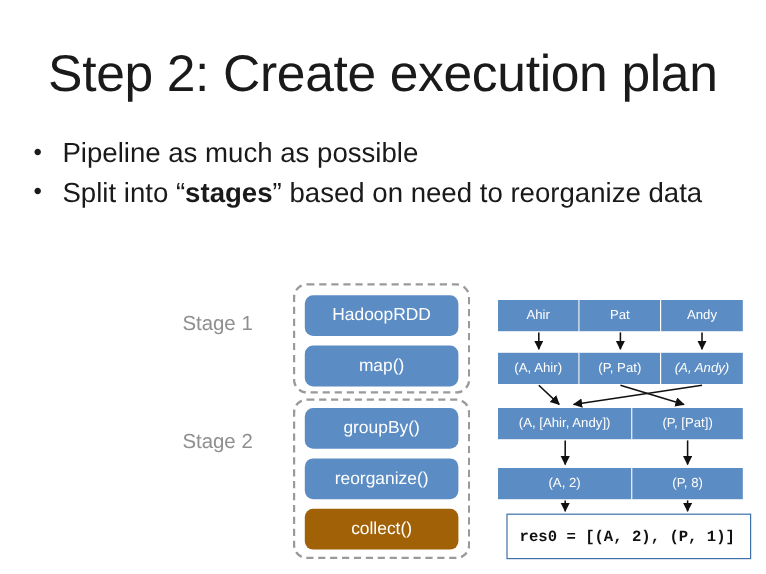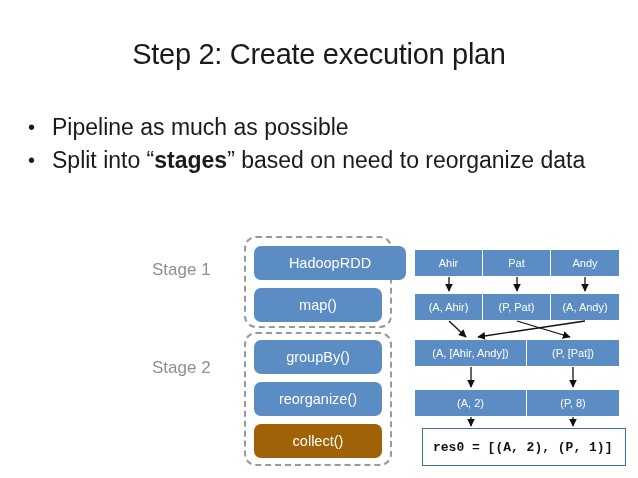--- a/index.html
+++ b/index.html
@@ -17,21 +17,21 @@
   .slide {
     position: absolute;
     left: 0; top: 0;
     width: 638px; height: 478px;
   }
   .title {
     position: absolute;
     left: 0; top: 38px;
     width: 638px;
     text-align: center;
-    font-size: 29px;
+    font-size: 43px;
     color: #1a1a1a;
     font-weight: normal;
     letter-spacing: -0.3px;
   }
   .bullets {
     position: absolute;
     left: 28px;
     top: 112px;
     width: 590px;
   }
@@ -147,33 +147,33 @@
   </div>
 
   <div class="diagram">
 
     <div class="dashbox" style="left:244px; top:4px; width:148px; height:92px;"></div>
     <div class="dashbox" style="left:244px; top:100px; width:148px; height:134px;"></div>
 
     <div class="stage-label" style="left:152px; top:28px;">Stage 1</div>
     <div class="stage-label" style="left:152px; top:126px;">Stage 2</div>
 
-    <div class="node node-dark" style="left:254px; top:14px;  width:152px; height:34px;">HadoopRDD</div>
+    <div class="node node-dark" style="left:254px; top:14px;  width:128px; height:34px;">HadoopRDD</div>
     <div class="node node-dark" style="left:254px; top:56px;  width:128px; height:34px;">map()</div>
     <div class="node node-dark" style="left:254px; top:108px; width:128px; height:34px;">groupBy()</div>
     <div class="node node-dark" style="left:254px; top:150px; width:128px; height:34px;">reorganize()</div>
     <div class="node node-light" style="left:254px; top:192px; width:128px; height:34px;">collect()</div>
 
     <div class="tblcell" style="left:415px; top:18px;  width:68px;  height:26px;text-align:center;">Ahir</div>
     <div class="tblcell" style="left:483px; top:18px;  width:68px;  height:26px;text-align:right;">Pat</div>
     <div class="tblcell last" style="left:551px; top:18px;  width:68px;  height:26px;">Andy</div>
 
     <div class="tblcell" style="left:415px; top:62px;  width:68px;  height:26px;">(A, Ahir)</div>
     <div class="tblcell" style="left:483px; top:62px;  width:68px;  height:26px;">(P, Pat)</div>
-    <div class="tblcell last" style="left:551px; top:62px;  width:68px;  height:26px;">(A, Andy)</div>
+    <div class="tblcell last" style="left:551px; top:62px;  width:68px;  height:26px;font-style:italic;">(A, Andy)</div>
 
     <div class="tblcell" style="left:415px; top:108px; width:112px; height:26px;">(A, [Ahir, Andy])</div>
     <div class="tblcell last" style="left:527px; top:108px; width:92px;  height:26px;">(P, [Pat])</div>
 
     <div class="tblcell" style="left:415px; top:158px; width:112px; height:26px;">(A, 2)</div>
     <div class="tblcell last" style="left:527px; top:158px; width:92px;  height:26px;">(P, 8)</div>
 
     <div class="resultbox" style="left:422px; top:196px; width:204px; height:38px;">res0 = [(A, 2), (P, 1)]</div>
 
     <svg class="arrows">

